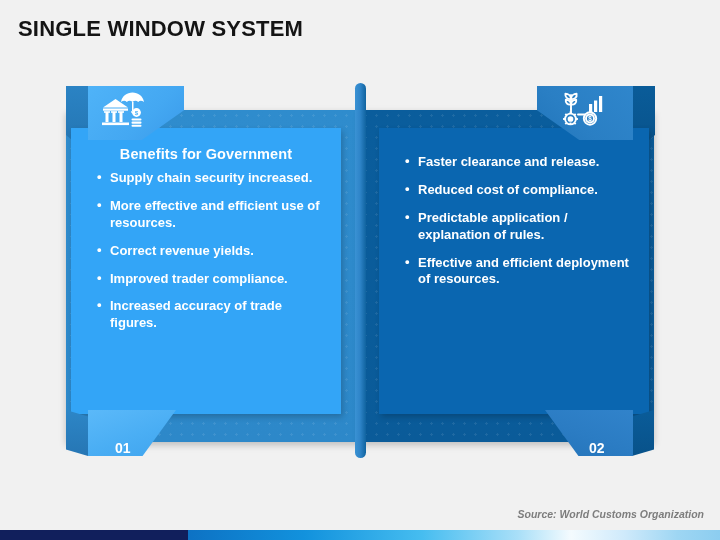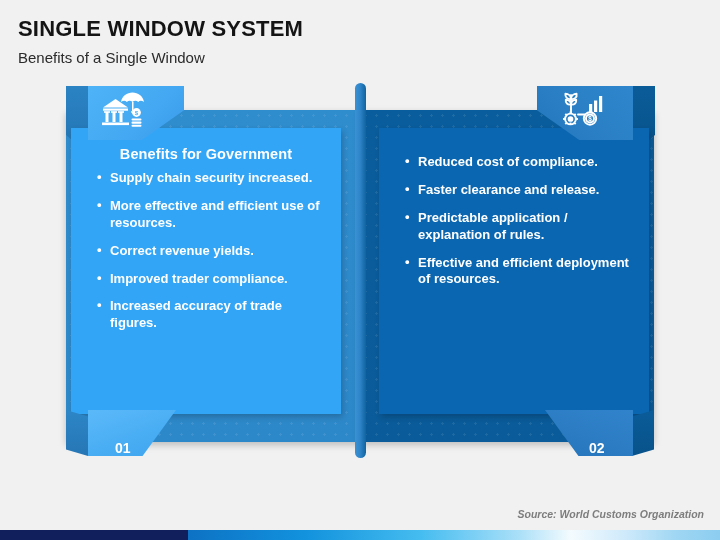--- a/index.html
+++ b/index.html
@@ -146,21 +146,20 @@
   .footbar .navy{position:absolute;left:0;top:0;width:188px;height:10px;background:#111f5c;}
   .footbar .grad{position:absolute;left:188px;top:0;width:532px;height:10px;
     background:linear-gradient(to right,#0d72c4 0%,#1292dd 22%,#46bdf0 44%,#a9dff8 62%,#f4fbfe 72%,#cfeafb 82%,#9ed6f3 92%,#8ccdf0 100%);}
 </style>
 </head>
 <body>
 
 <div id="slide">
 
   <div class="title">SINGLE WINDOW SYSTEM</div>
-  <div class="subtitle">Benefits of a Single Window</div>
 
   <div class="spine"></div>
 
   <div class="backplate backplate-left">
     <div class="dots"></div>
   </div>
 
   <div class="flap flap-left"></div>
   <div class="tab tab-left"></div>
 
@@ -245,22 +244,22 @@
 
         <circle cx="34" cy="28.5" r="6.2"></circle>
         <circle cx="34" cy="28.5" r="4"></circle>
       </g>
       <text x="34" y="31.3" font-size="6.4" font-weight="bold" text-anchor="middle" fill="#ffffff" font-family="'Liberation Sans',sans-serif">$</text>
     </svg>
   </div>
 
   <div class="card card-right">
     <ul class="bullets">
+      <li>Faster clearance and release.</li>
       <li>Reduced cost of compliance.</li>
-      <li>Faster clearance and release.</li>
       <li>Predictable application / explanation of rules.</li>
       <li>Effective and efficient deployment of resources.</li>
     </ul>
   </div>
 
   <div class="numflap numflap-right"></div>
   <div class="numtab numtab-right">
     <span>02</span>
   </div>
 

